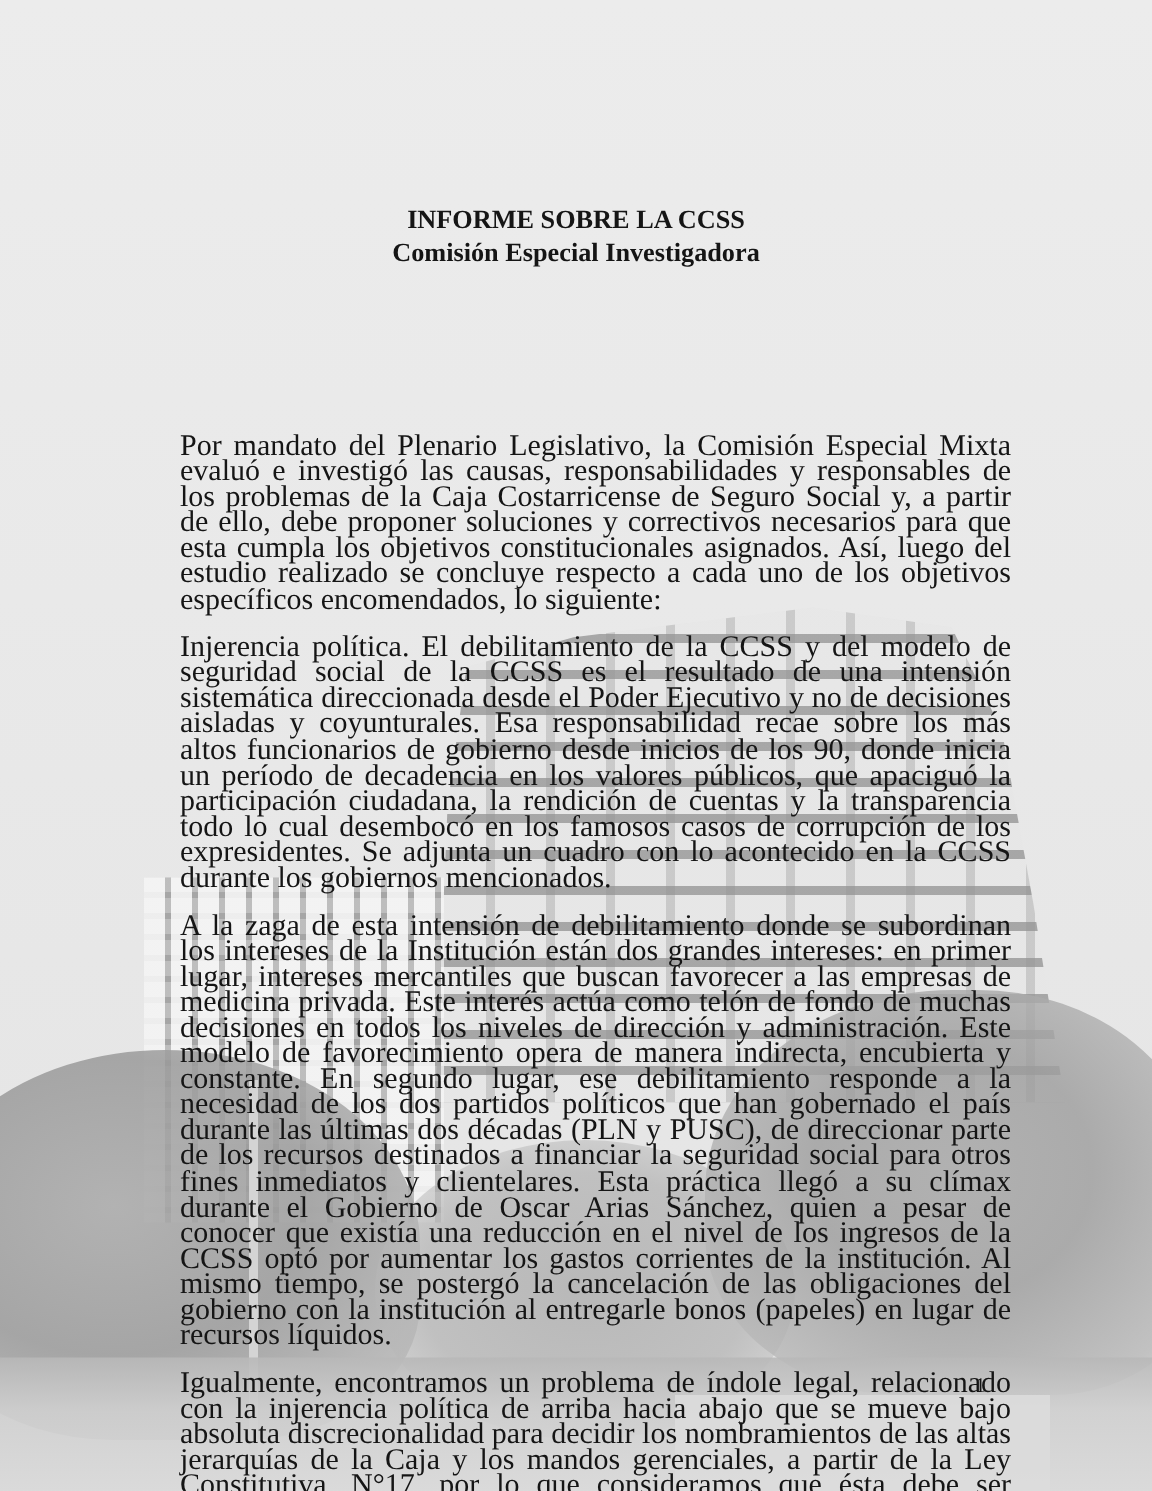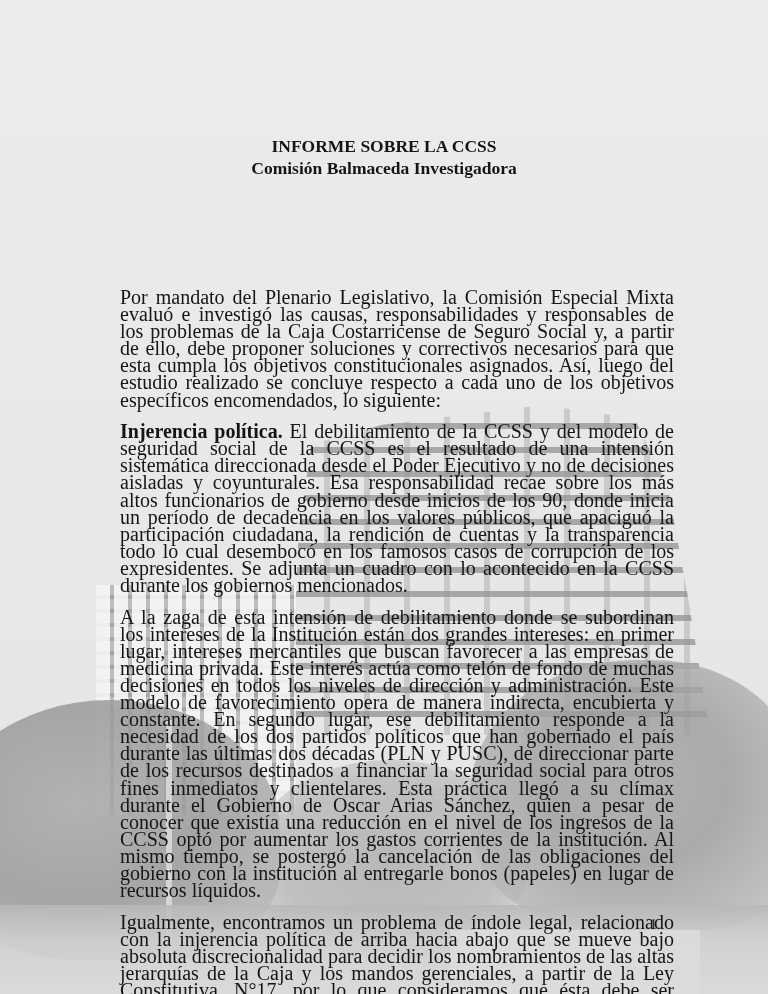--- a/index.html
+++ b/index.html
@@ -149,21 +149,21 @@
       width: 554px;
       font-size: 20px;
       line-height: 17.1px;
       text-align: justify;
       text-justify: inter-word;
     }
     .body p {
       margin: 0 0 14.5px 0;
     }
     .lead {
-      font-weight: bold;
+      font-weight: normal;
     }
     .page-number {
       position: absolute;
       left: 650px;
       top: 917px;
       font-size: 14px;
       line-height: 16px;
     }
   </style>
 </head>
@@ -177,21 +177,21 @@
   <div class="tree-mid"></div>
   <div class="tree-right"></div>
   <div class="lamp"></div>
   <div class="ground"></div>
   <div class="wall"></div>
 </div>
 
 <div class="page">
   <div class="title-block">
     <h1 class="doc-title">INFORME SOBRE LA CCSS</h1>
-    <h2 class="doc-subtitle">Comisión Balmaceda Investigadora</h2>
+    <h2 class="doc-subtitle">Comisión Especial Investigadora</h2>
   </div>
 
 
   <div class="body">
     <p>
       <span>Por mandato del Plenario Legislativo, la Comisión Especial Mixta evaluó e investigó  las causas, responsabilidades y responsables de los problemas de la Caja Costarricense de Seguro Social y, a partir de ello, debe  proponer soluciones y correctivos necesarios para que esta cumpla los objetivos constitucionales asignados. Así, luego del estudio realizado se concluye respecto a cada uno de los objetivos específicos encomendados, lo siguiente:</span>
     </p>
     <p>
       <span class="lead">Injerencia política.</span><span> El debilitamiento de la CCSS y del modelo de seguridad social de la CCSS es el resultado de una intensión sistemática direccionada desde el Poder Ejecutivo y no de decisiones aisladas y coyunturales. Esa responsabilidad recae sobre los más altos funcionarios de gobierno desde inicios de los 90, donde inicia un período de decadencia en los valores públicos, que apaciguó la participación ciudadana, la rendición de cuentas y la transparencia todo lo cual desembocó en los famosos casos de corrupción de los expresidentes. Se adjunta un cuadro con lo acontecido en la CCSS durante los gobiernos mencionados.</span>
     </p>

